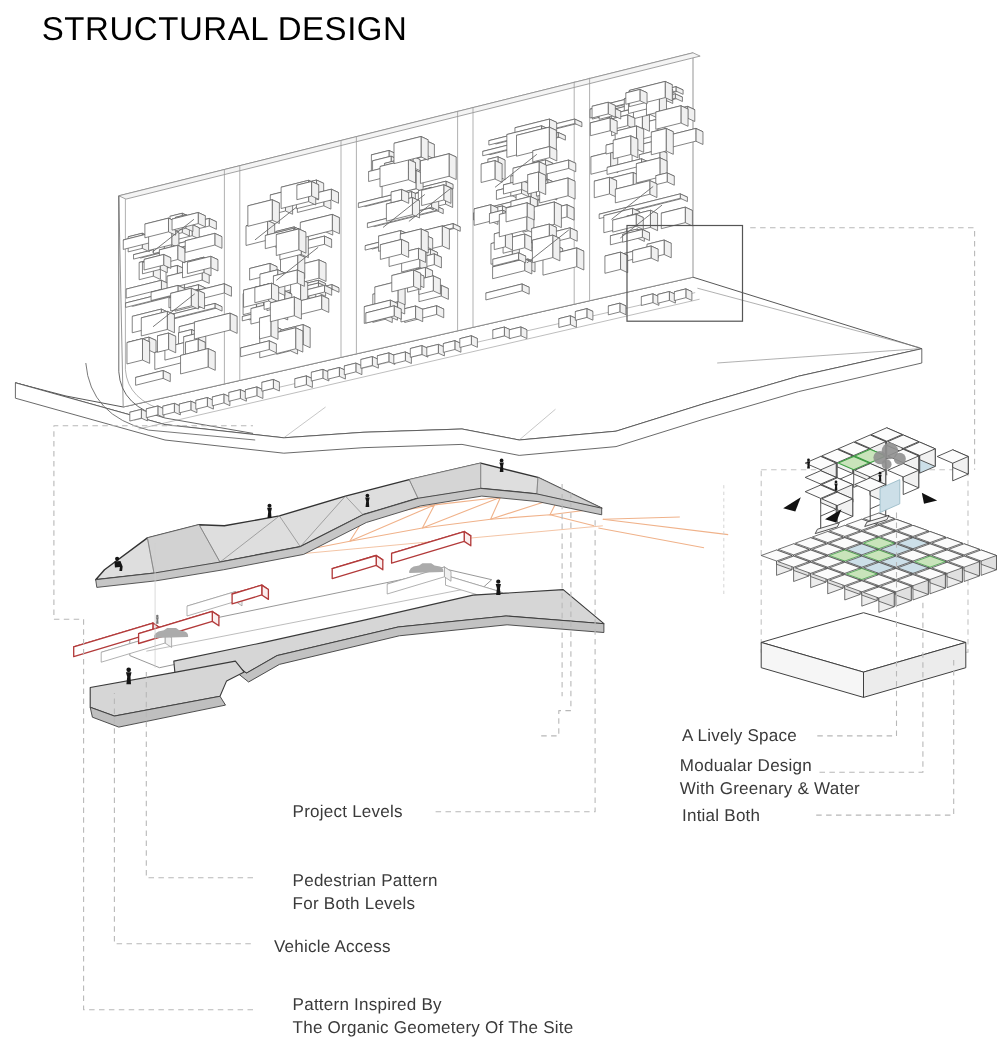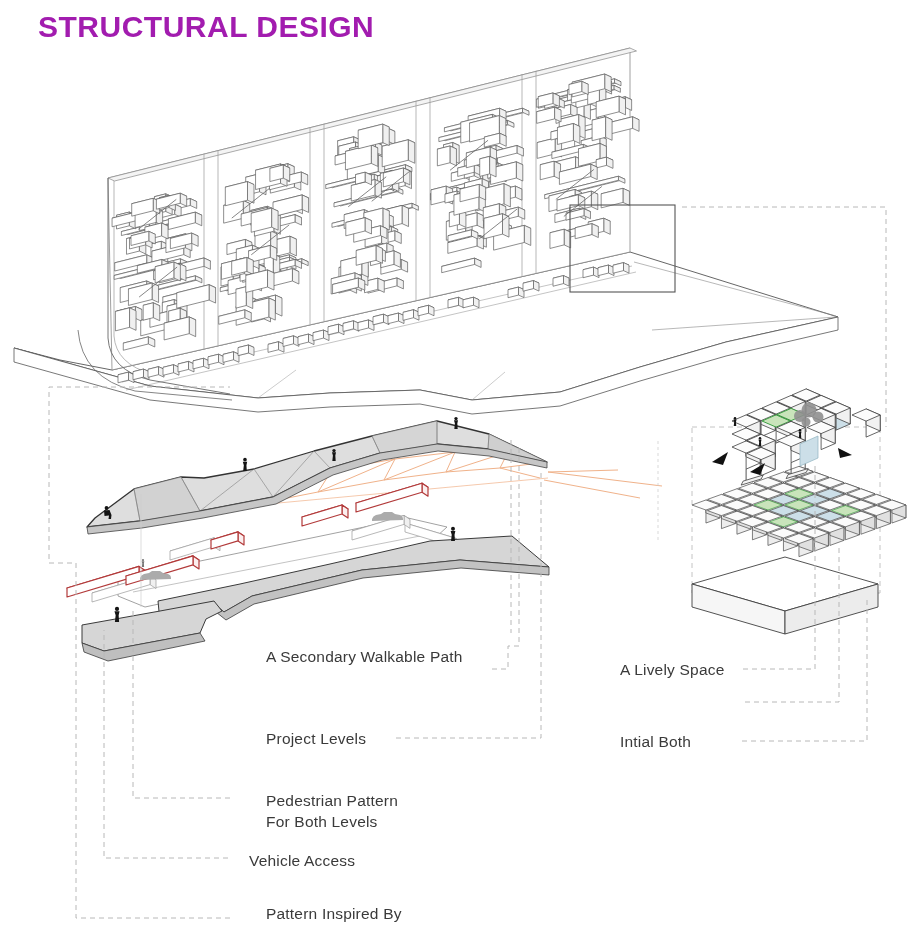--- a/index.html
+++ b/index.html
@@ -1,19 +1,19 @@
 <!DOCTYPE html>
 <html><head>
 <meta charset="utf-8">
 <style>
   html,body{margin:0;padding:0;background:#ffffff;}
   .sheet{position:relative;width:907px;height:949px;background:#ffffff;overflow:hidden;
          font-family:"Liberation Sans","DejaVu Sans",sans-serif;}
-  .title{position:absolute;left:38px;top:10px;font-size:30px;font-weight:700;
-         color:#a21caf;letter-spacing:.5px;}
+  .title{position:absolute;left:38px;top:10px;font-size:30px;font-weight:400;
+         color:#000000;letter-spacing:.5px;}
   .art{position:absolute;left:0;top:0;}
   .lbl{position:absolute;font-size:15.5px;line-height:21px;color:#3a3a3a;
        letter-spacing:.2px;white-space:nowrap;}
   .lbl .ln{display:block;}
 </style>
 </head>
 <body>
 
 <div class="sheet">
   <svg id="art" class="art" width="907" height="949" viewBox="0 0 907 949">
@@ -1154,35 +1154,39 @@
         <g>
           <path d="M511,440 V633" fill="none" stroke="#b8b8b8" stroke-width="1" stroke-linejoin="round" stroke-dasharray="5,4"></path>
         </g>
         <line x1="658" y1="441" x2="658" y2="540" stroke="#cfcfcf" stroke-width="0.8" stroke-dasharray="3,3"></line>
       </g>
     </svg>
 
   <div class="title">STRUCTURAL DESIGN</div>
 
   <div class="lbl" style="left:266px;top:646px">
-    <span class="ln">A Secondary Walkable Path</span>
   </div>
   <div class="lbl" style="left:266px;top:728px">
     <span class="ln">Project Levels</span>
   </div>
   <div class="lbl" style="left:266px;top:790px">
     <span class="ln">Pedestrian Pattern</span>
     <span class="ln">For Both Levels</span>
   </div>
   <div class="lbl" style="left:249px;top:850px">
     <span class="ln">Vehicle Access</span>
   </div>
   <div class="lbl" style="left:266px;top:903px">
     <span class="ln">Pattern Inspired By</span>
+    <span class="ln">The Organic Geometery Of The Site</span>
   </div>
 
   <div class="lbl" style="left:620px;top:659px">
     <span class="ln">A Lively Space</span>
+  </div>
+  <div class="lbl" style="left:618px;top:686px">
+    <span class="ln">Modualar Design</span>
+    <span class="ln">With Greenary &amp; Water</span>
   </div>
   <div class="lbl" style="left:620px;top:731px">
     <span class="ln">Intial Both</span>
   </div>
 </div>
 
 </body></html>

